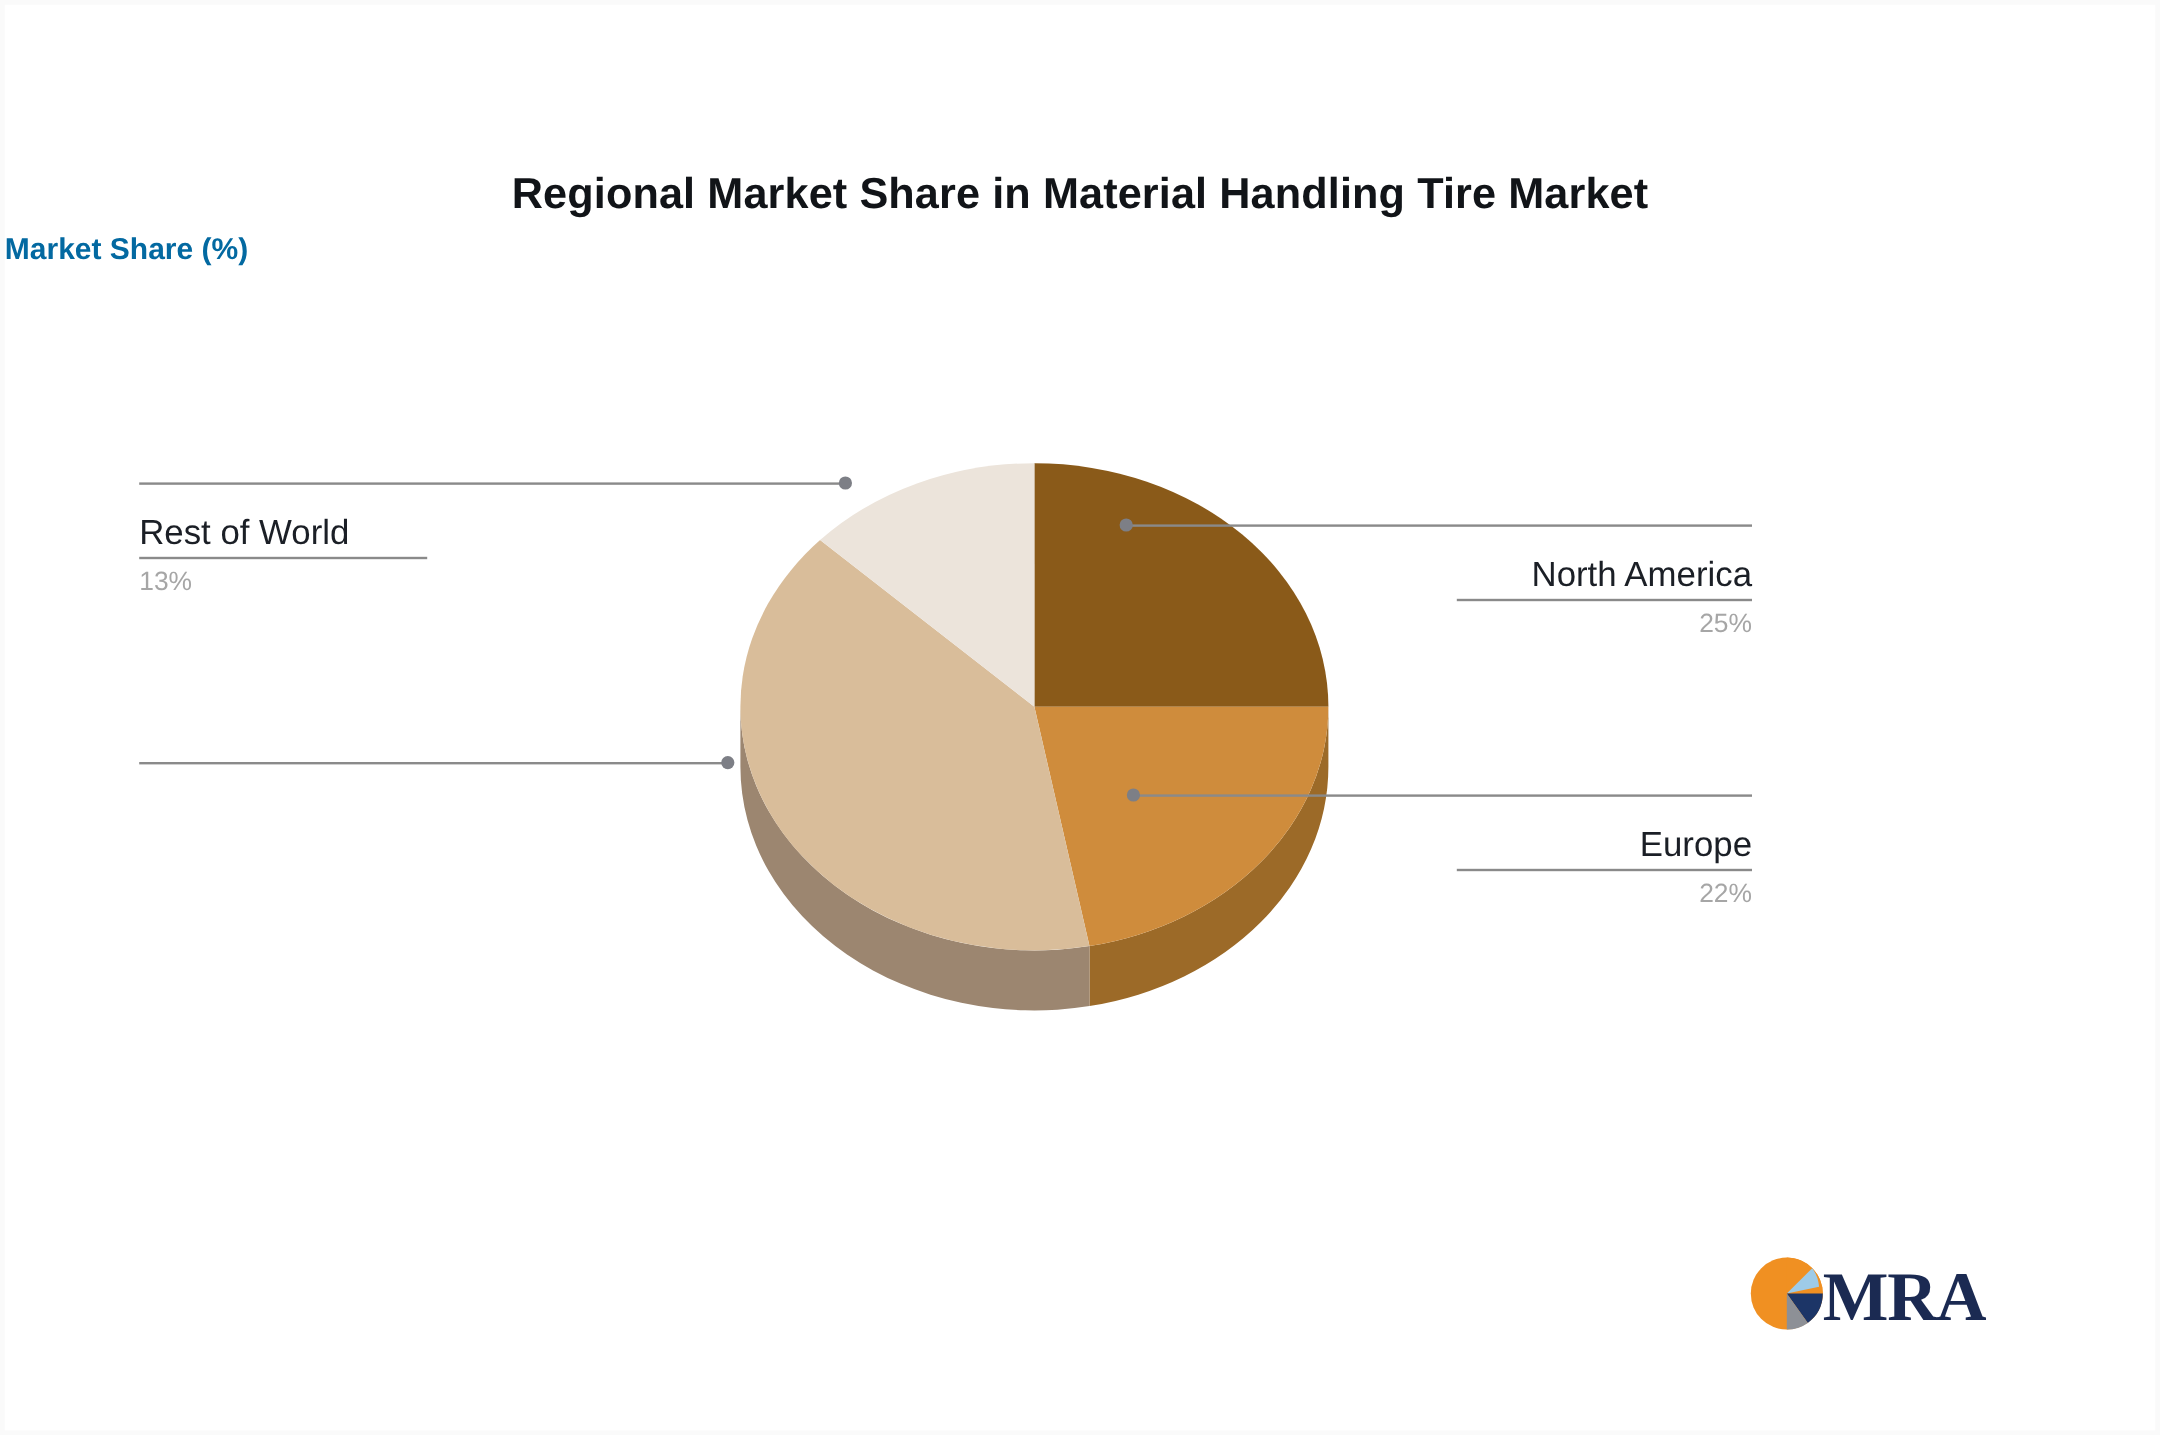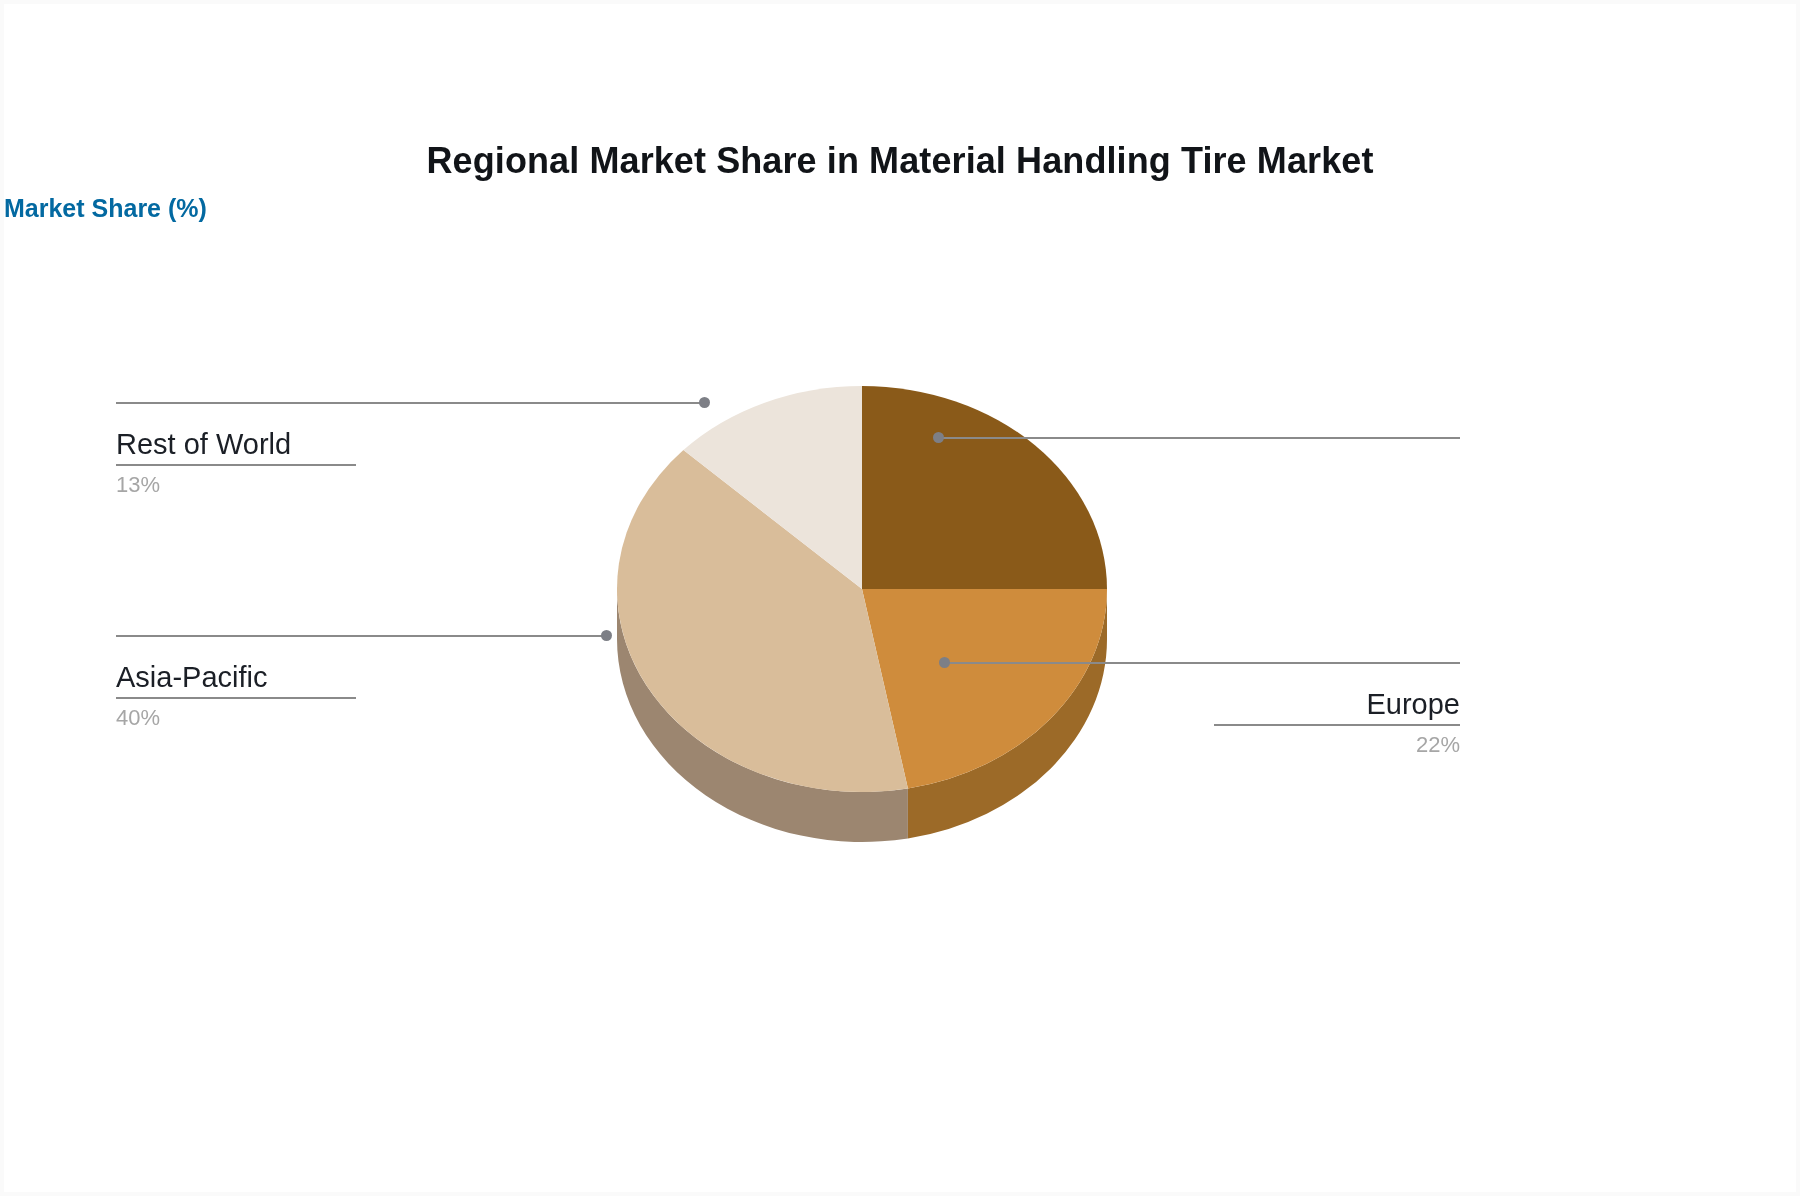--- a/index.html
+++ b/index.html
@@ -101,27 +101,41 @@
 
   <div class="leader-line" style="left:940px; top:658px; width:516px;"></div>
   <div class="leader-dot" style="left:935px; top:653px;"></div>
 
   <div class="callout left" id="co-row">
     <div class="name">Rest of World</div>
     <div class="rule"></div>
     <div class="val">13%</div>
   </div>
 
-  <div class="callout left" id="co-apac">
-    <div class="name">Asia-Pacific</div>
+
+  <div class="callout right" id="co-na">
+    <div class="name">North America</div>
     <div class="rule"></div>
-    <div class="val">40%</div>
+    <div class="val">25%</div>
   </div>
-
 
   <div class="callout right" id="co-eu">
     <div class="name">Europe</div>
     <div class="rule"></div>
     <div class="val">22%</div>
   </div>
 
+  <div id="logo">
+    <svg width="200" height="76" viewBox="0 0 200 76">
+
+      <g>
+        <circle cx="33" cy="38" r="30" fill="#f09022"></circle>
+        <path d="M 33 38 L 33 8 A 30 30 0 0 1 54.2 59.2 Z" fill="#f09022"></path>
+        <path d="M 33 38 L 54.2 16.8 A 30 30 0 0 1 59.9 32.3 Z" fill="#9ecbe8"></path>
+        <path d="M 33 38 L 63 38 A 30 30 0 0 1 50.5 62.4 Z" fill="#1c3567"></path>
+        <path d="M 33 38 L 50.5 62.4 A 30 30 0 0 1 33 68 Z" fill="#8d9096"></path>
+      </g>
+
+      <text x="63" y="60" font-family="'Liberation Serif', serif" font-size="58" font-weight="bold" fill="#1b2a52" letter-spacing="-1">MRA</text>
+    </svg>
+  </div>
 
 </div>
 
 </body></html>

